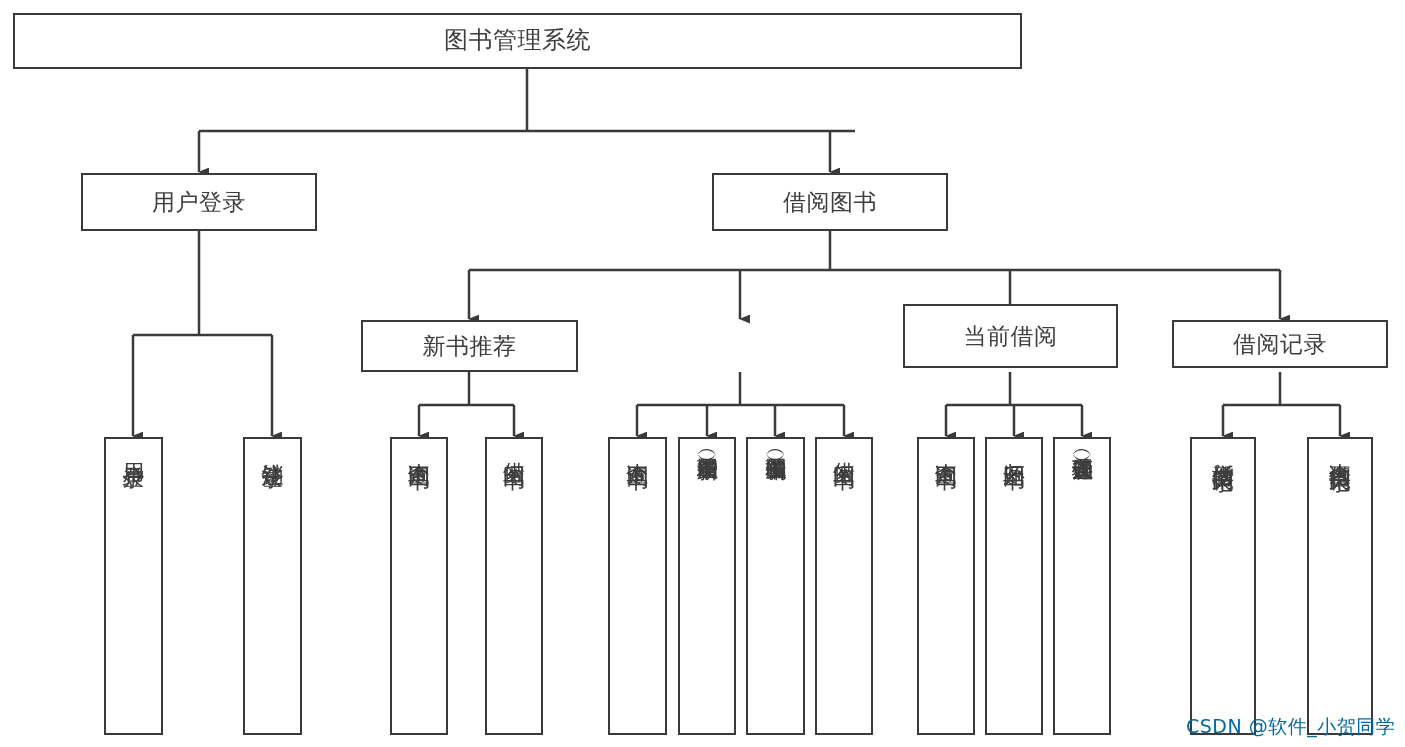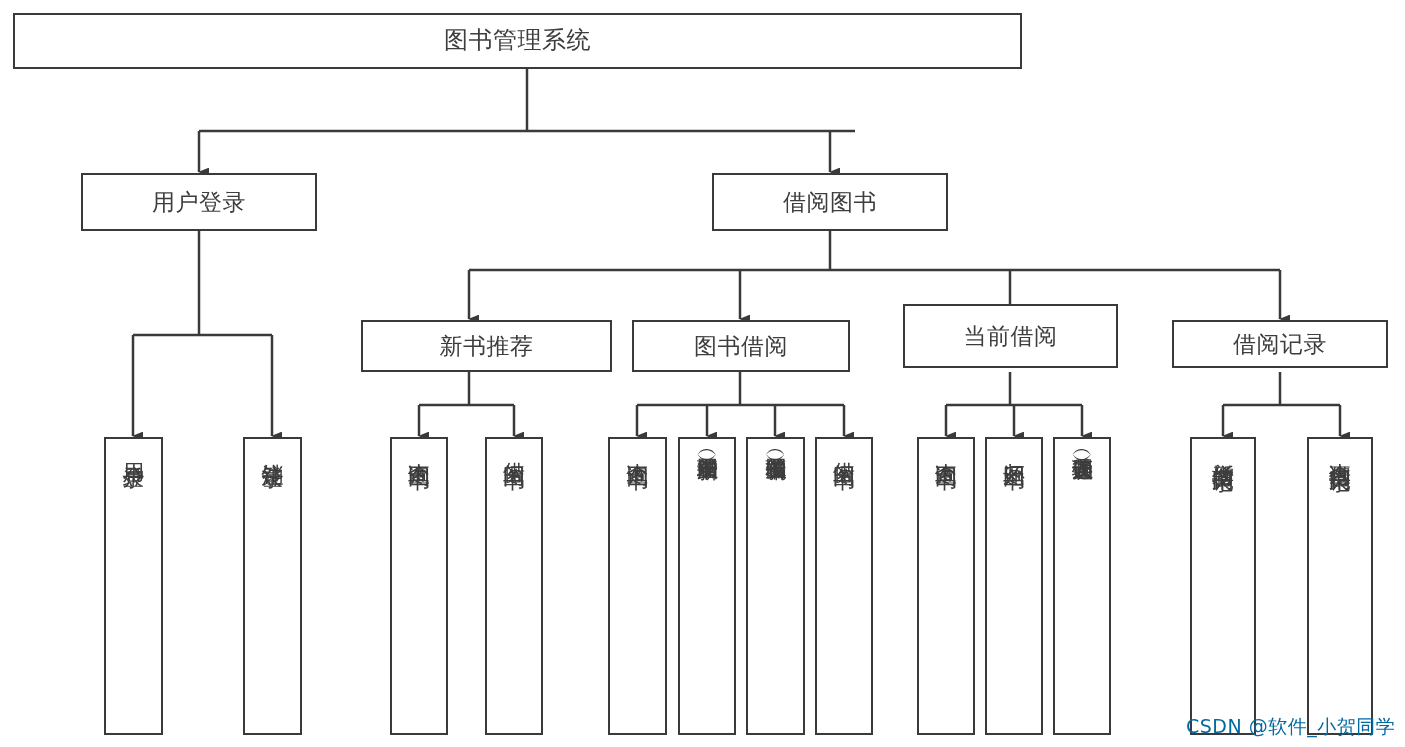--- a/index.html
+++ b/index.html
@@ -143,25 +143,22 @@
     <span class="label">图书管理系统</span>
   </div>
 
   <div class="node node-horizontal" id="node-l2-0" style="left: 81px; top: 173px; width: 236px; height: 58px;">
     <span class="label">用户登录</span>
   </div>
   <div class="node node-horizontal" id="node-l2-1" style="left: 712px; top: 173px; width: 236px; height: 58px;">
     <span class="label">借阅图书</span>
   </div>
 
-  <div class="node node-horizontal" id="node-l3-0" style="left: 361px; top: 320px; width: 251px; height: 52px;">
+  <div class="node node-horizontal" id="node-l3-0" style="left: 361px; top: 320px; width: 217px; height: 52px;">
     <span class="label">新书推荐</span>
-  </div>
-  <div class="node node-horizontal" id="node-l3-1" style="left: 632px; top: 320px; width: 218px; height: 52px;">
-    <span class="label">图书借阅</span>
   </div>
   <div class="node node-horizontal" id="node-l3-2" style="left: 903px; top: 304px; width: 215px; height: 64px;">
     <span class="label">当前借阅</span>
   </div>
   <div class="node node-horizontal" id="node-l3-3" style="left: 1172px; top: 320px; width: 216px; height: 48px;">
     <span class="label">借阅记录</span>
   </div>
 
   <div class="node node-vertical" id="node-leaf-0" style="left: 104px; top: 437px; width: 59px; height: 298px;">
     <span class="label">用户登录</span>

